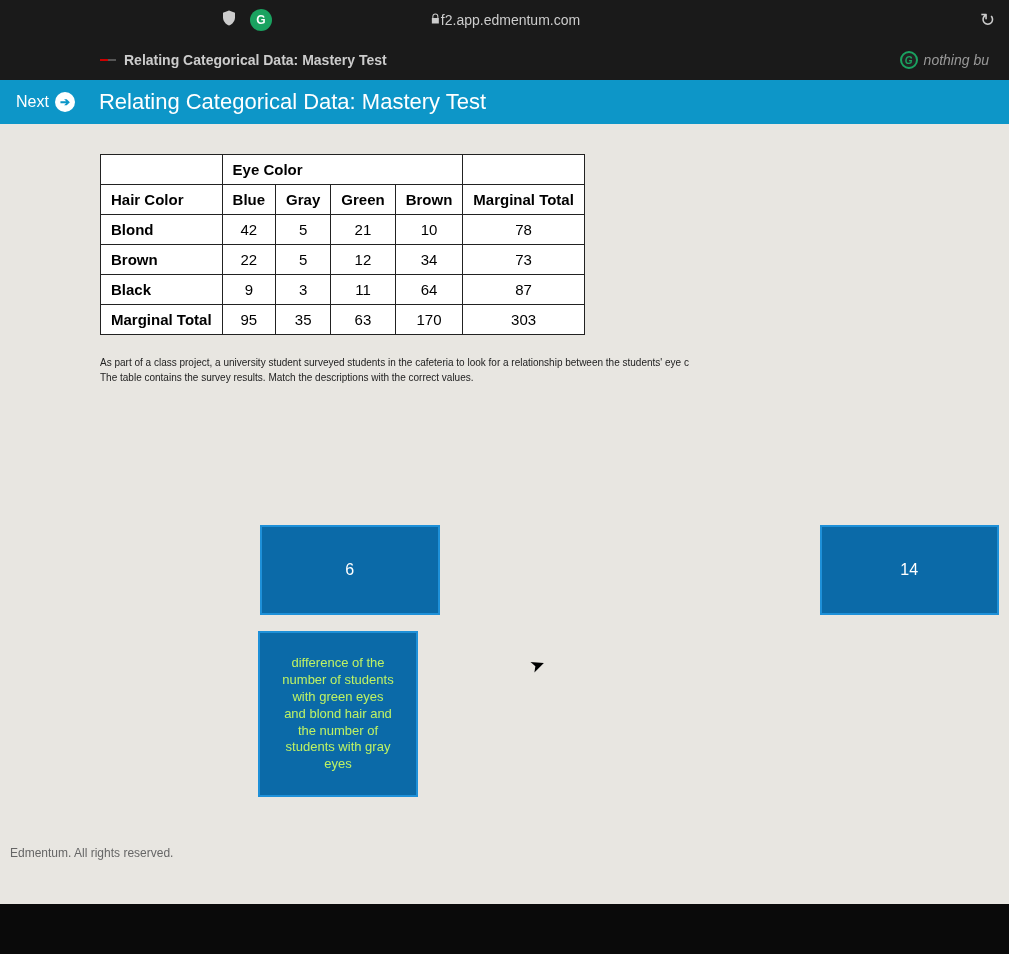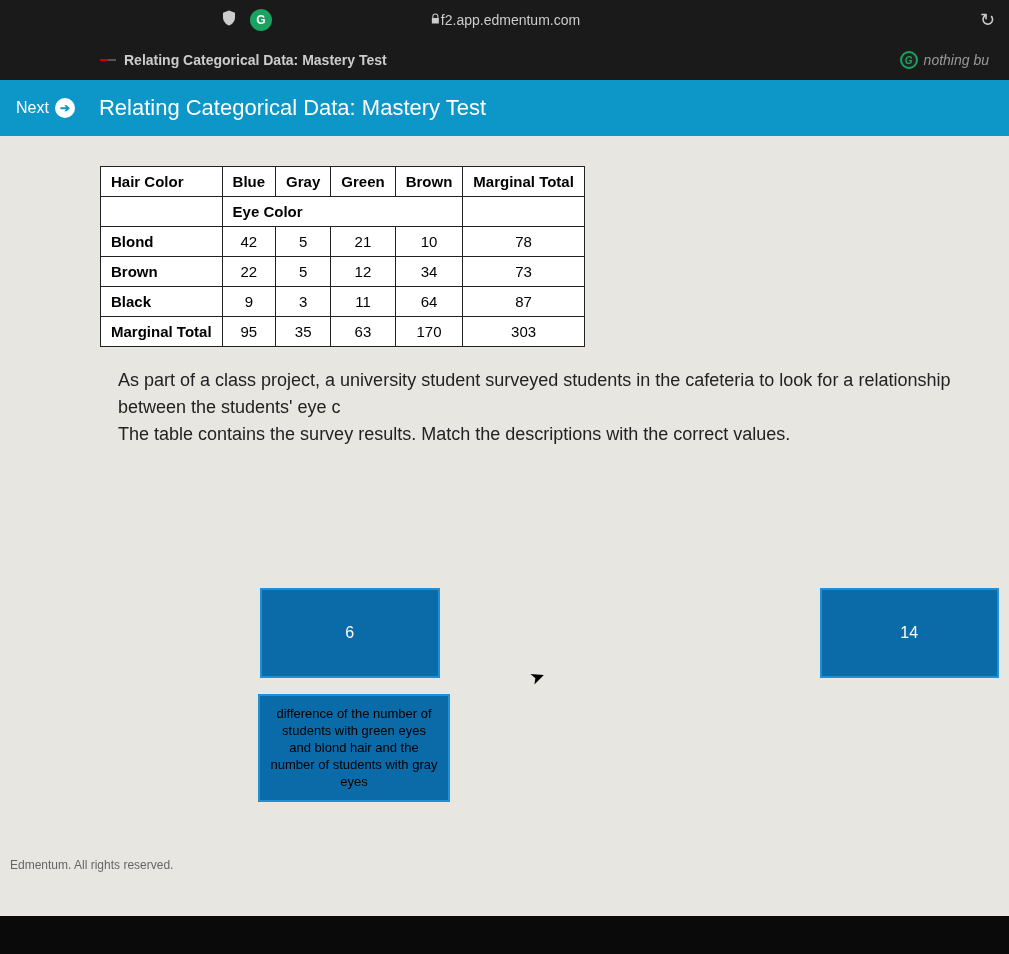--- a/index.html
+++ b/index.html
@@ -54,21 +54,21 @@
   .dash { width: 16px; height: 2px; background-image: linear-gradient(to right, #c00 50%, #555 50%); }
   .tab-right { display: flex; align-items: center; gap: 6px; font-size: 14px; font-style: italic; color: #999; }
   .g-circle-small {
     width: 18px; height: 18px; border-radius: 50%;
     border: 2px solid #1aa260;
     display: flex; align-items: center; justify-content: center;
     font-weight: bold; font-size: 10px; color: #1aa260;
     background: #222;
   }
   .header-bar {
-    height: 56px;
+    height: 44px;
     background: #0d96c8;
     display: flex;
     align-items: center;
     padding: 0 16px;
     gap: 24px;
   }
   .next-btn {
     color: #fff; font-size: 16px; font-weight: 500;
     display: flex; align-items: center; gap: 6px;
   }
@@ -98,49 +98,49 @@
     text-align: left;
   }
   table.data-table td.num, table.data-table th.num {
     text-align: center;
   }
   table.data-table th { font-weight: bold; }
   .eye-color-header {
     text-align: center; font-weight: bold;
   }
   .prompt {
-    margin-top: 20px; font-size: 18px; color: #222;
-    line-height: 1.5; max-width: 920px; margin-left: 18px;
+    margin-top: 20px; font-size: 10px; color: #222;
+    line-height: 1.5; max-width: 920px;
   }
   .tiles-row {
     margin-top: 140px;
     display: flex;
     gap: 380px;
     padding-left: 160px;
   }
   .blue-tile {
     width: 200px; height: 90px;
     background: #0b6aa8;
     border: 2px solid #1e90d8;
     color: #fff;
     display: flex;
     align-items: center;
     justify-content: center;
     font-size: 16px;
     cursor: grab;
   }
   .desc-tile {
     margin-top: 16px;
-    width: 192px;
+    width: 160px;
     background: #0b6aa8;
     border: 2px solid #1e90d8;
-    color: #000000;
+    color: #bef264;
     font-size: 13px;
     text-align: center;
-    padding: 10px;
+    padding: 22px;
     margin-left: 158px;
     line-height: 1.3;
     cursor: grab;
   }
   .footer {
     position: absolute;
     bottom: 38px;
     left: 0;
     color: #666;
     font-size: 12px;
@@ -194,33 +194,33 @@
     <span class="next-arrow">➔</span>
   </div>
   <div class="header-title">Relating Categorical Data: Mastery Test</div>
 </div>
 
 <div class="content">
 
   <table class="data-table">
     <tbody>
         <tr>
+      <th></th>
+      <th colspan="4" class="eye-color-header">Eye Color</th>
+      <th></th>
+    </tr>
+    <tr>
       <th>Hair Color</th>
       <th class="num">Blue</th>
       <th class="num">Gray</th>
       <th class="num">Green</th>
       <th class="num">Brown</th>
       <th class="num">Marginal Total</th>
     </tr>
     <tr>
-      <th></th>
-      <th colspan="4" class="eye-color-header">Eye Color</th>
-      <th></th>
-    </tr>
-    <tr>
       <th>Blond</th>
       <td class="num">42</td>
       <td class="num">5</td>
       <td class="num">21</td>
       <td class="num">10</td>
       <td class="num">78</td>
     </tr>
     <tr>
       <th>Brown</th>
       <td class="num">22</td>

